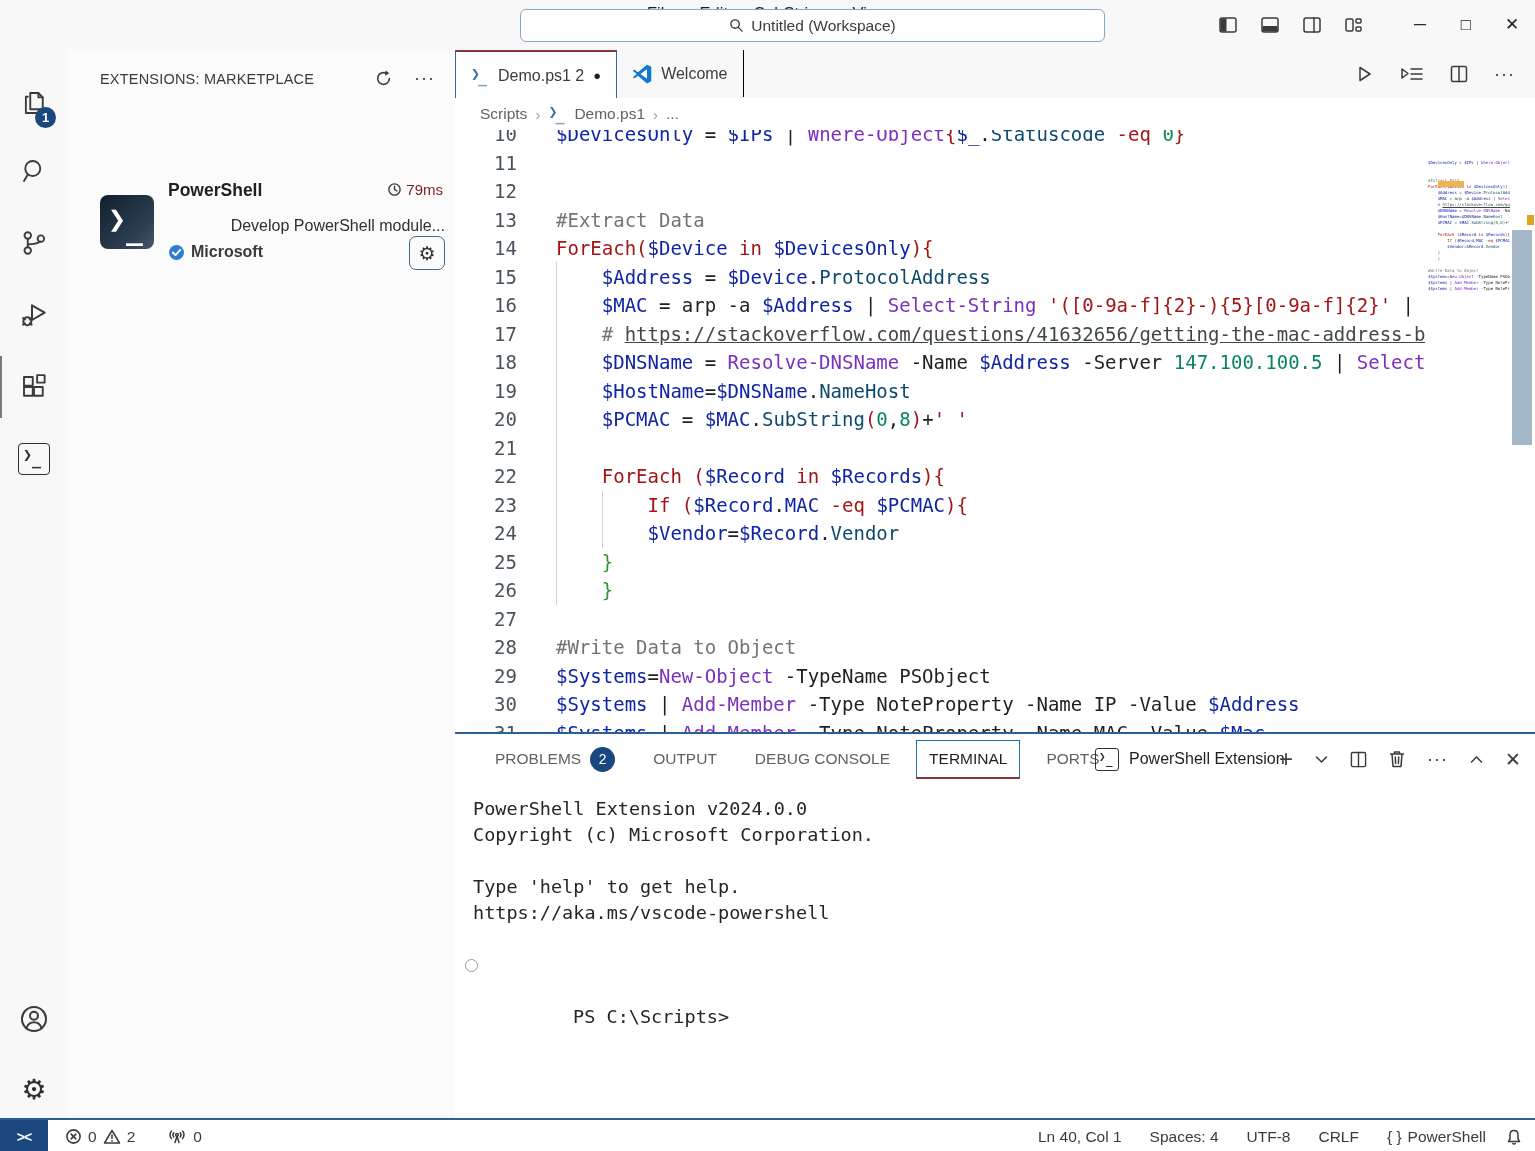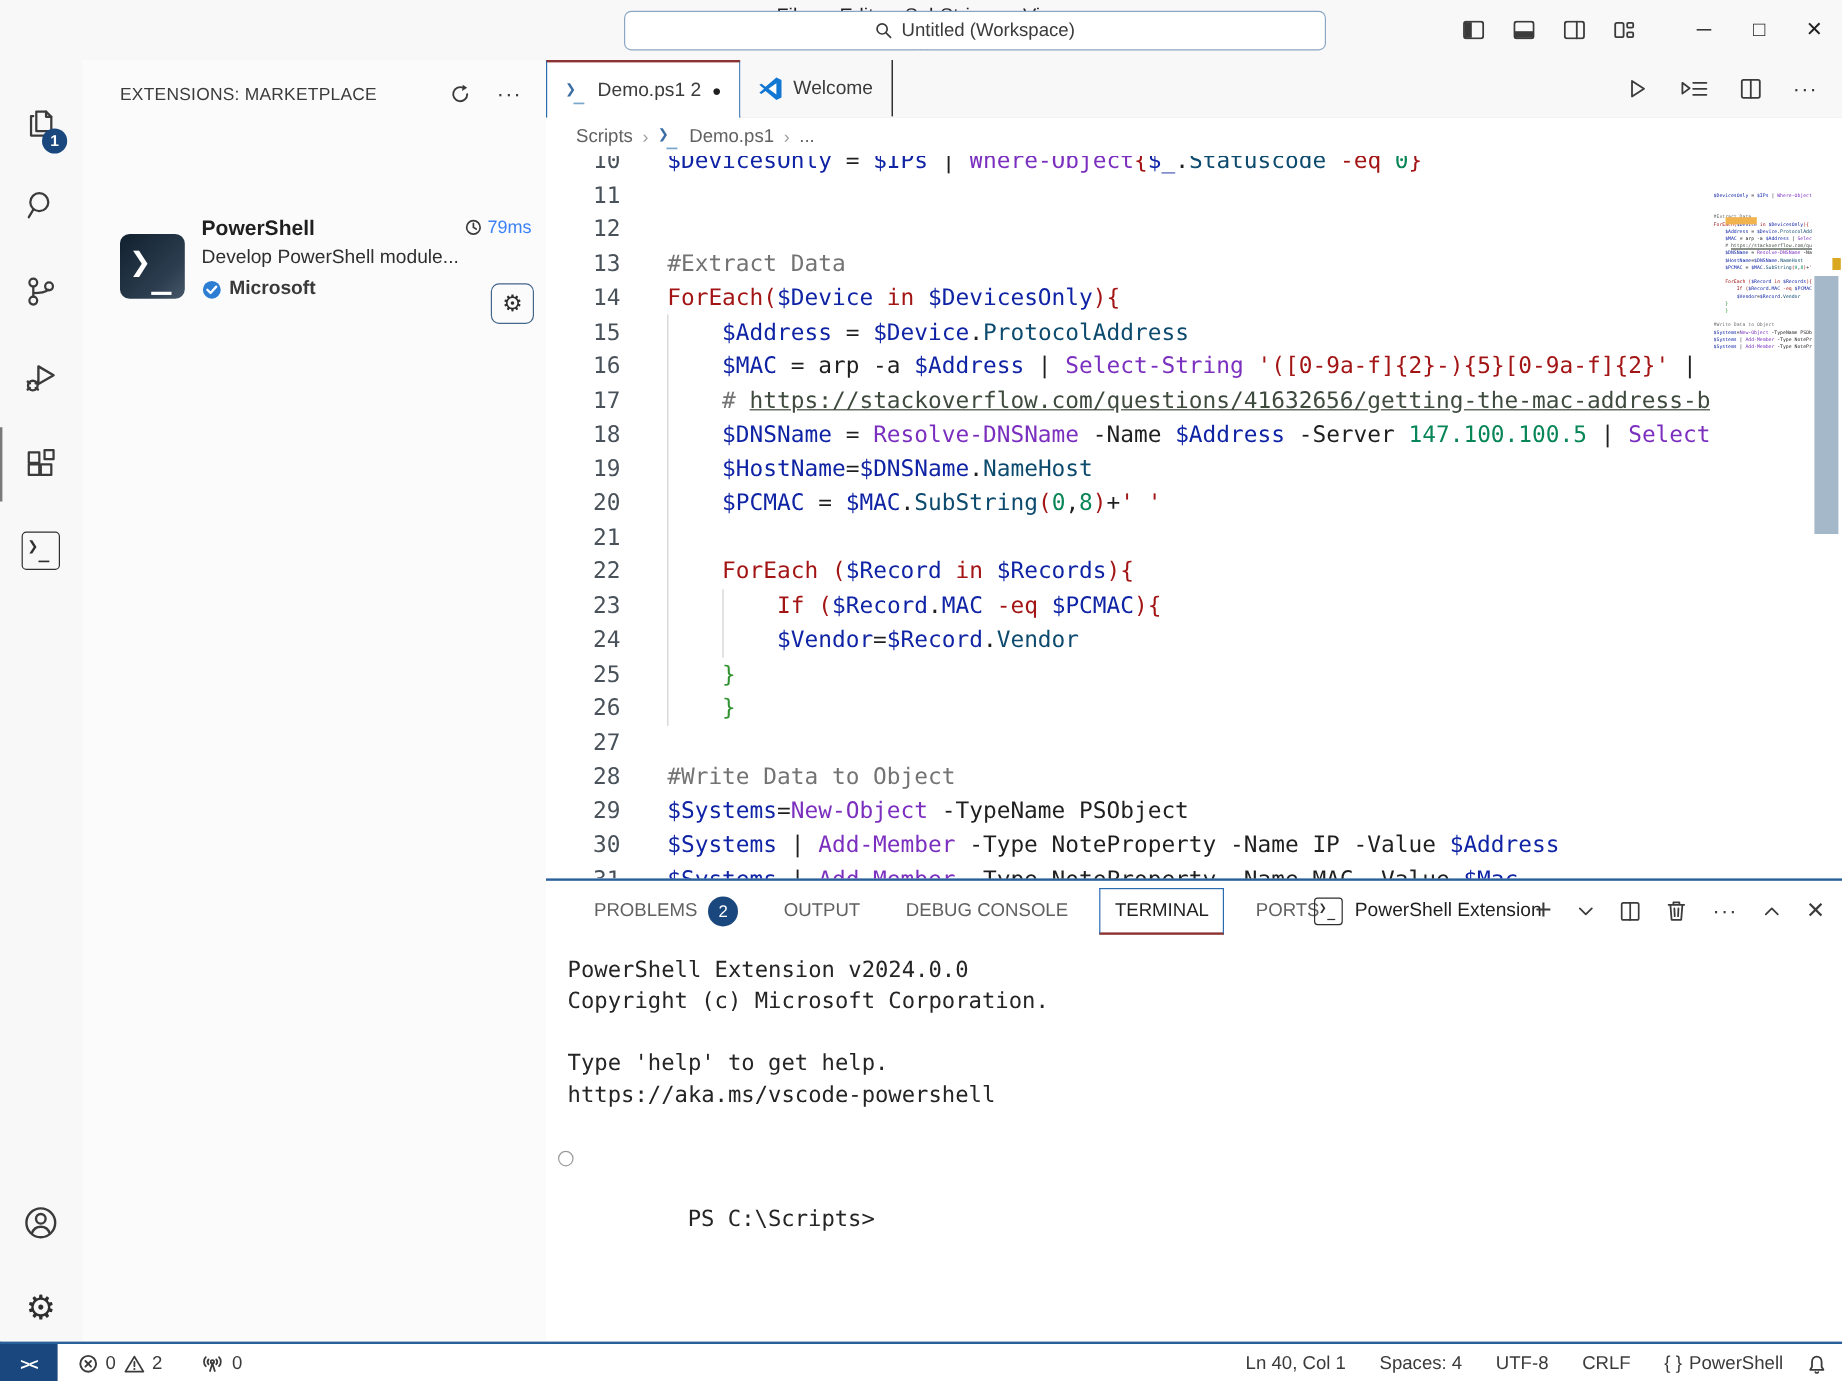--- a/index.html
+++ b/index.html
@@ -47,22 +47,22 @@
     font-family:"Liberation Sans",sans-serif;background:transparent;}
   #ext-search .search-icons{display:flex;gap:10px;margin-right:10px;align-items:center;}
   #ext-item{position:absolute;left:10px;top:118px;width:367px;height:112px;display:flex;}
   #ext-icon{width:54px;height:54px;margin:27px 0 0 22px;border-radius:8px;
     background:linear-gradient(135deg,#11202e 0%,#2c3e50 70%,#46586a 100%);position:relative;color:#fff;
     font-family:"DejaVu Sans Mono",monospace;}
   #ext-icon .gt{position:absolute;left:8px;top:6px;font-size:30px;font-weight:bold;}
   #ext-icon .us{position:absolute;left:26px;top:18px;font-size:28px;font-weight:bold;}
   #ext-meta{flex:1;margin-left:14px;margin-top:12px;position:relative;}
   #ext-name{font-size:17.5px;font-weight:bold;color:#1f1f1f;}
-  #ext-time{position:absolute;right:2px;top:1px;font-size:15px;color:#3b82f6;display:flex;align-items:center;gap:4px;}
-  #ext-desc{font-size:16px;color:#2f2f2f;margin-top:5px;}
+  #ext-time{position:absolute;right:2px;top:1px;font-size:15px;color:#7f1d1d;display:flex;align-items:center;gap:4px;}
+  #ext-desc{font-size:16px;color:#2f2f2f;margin-top:16px;text-align:right;}
   #ext-pub{display:flex;align-items:center;gap:6px;margin-top:8px;font-size:16px;font-weight:bold;color:#3a3a3a;}
   #ext-gear{position:absolute;right:0px;top:56px;width:34px;height:32px;border:1.3px solid #44678c;
     border-radius:7px;display:flex;align-items:center;justify-content:center;font-size:19px;color:#2f2f2f;}
 
   
   #editorgroup{position:absolute;left:455px;top:50px;width:1080px;height:682px;background:#ffffff;}
   #tabstrip{position:absolute;left:0;top:0;width:1080px;height:48px;background:#f8f8f8;
     border-bottom:1px solid #dadada;display:flex;}
   .tab{height:47px;display:flex;align-items:center;padding:0 15px;gap:9px;font-size:16px;color:#3b3b3b;
     background:#f8f8f8;border-right:1px solid #000000;}

